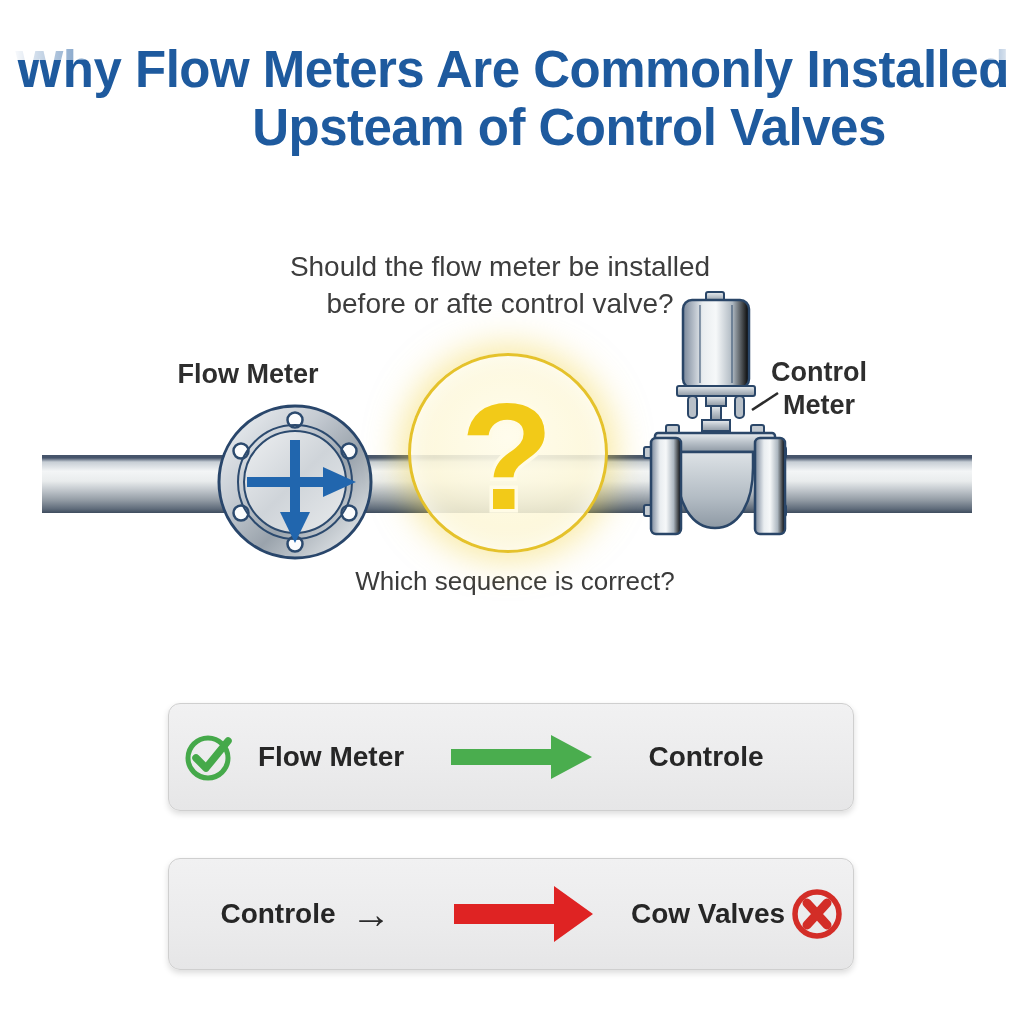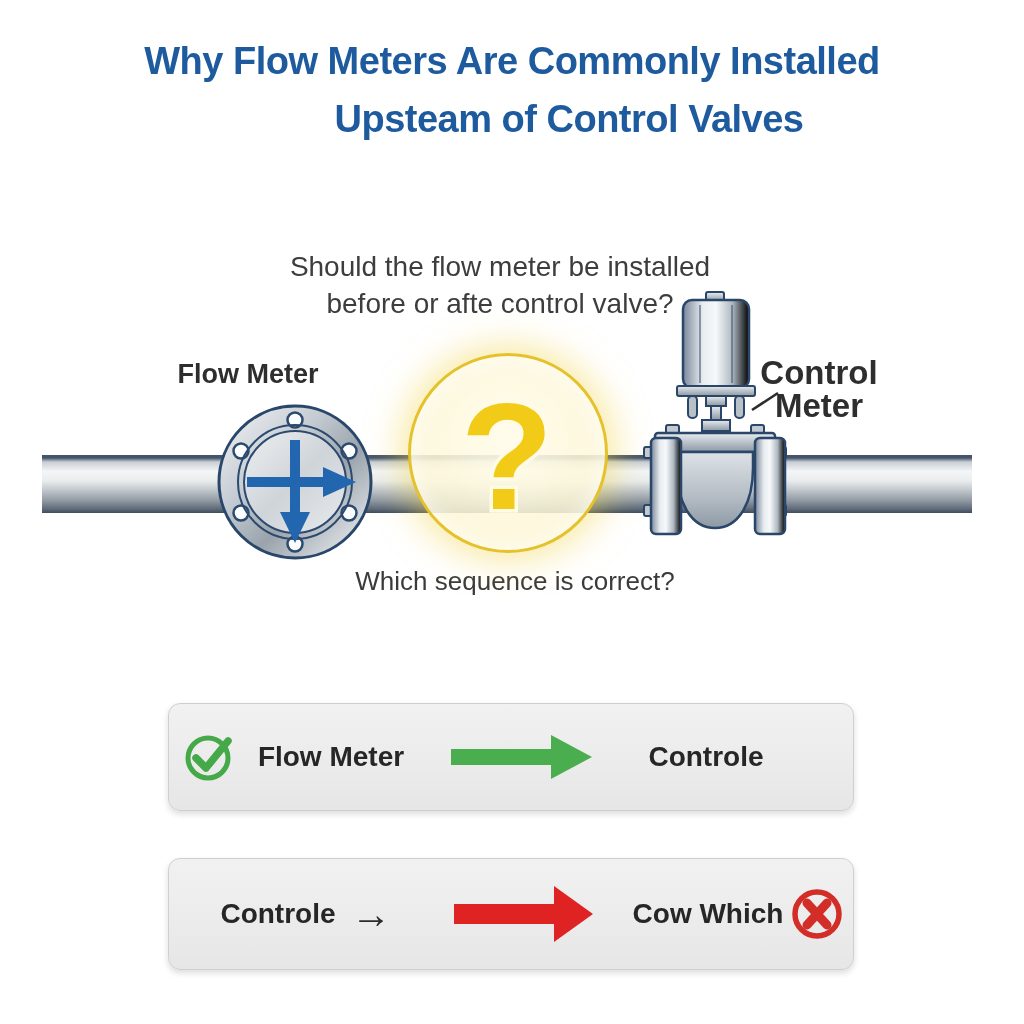--- a/index.html
+++ b/index.html
@@ -3,21 +3,21 @@
 <meta charset="utf-8">
 <style>
   html,body{margin:0;padding:0;background:#ffffff;}
   .canvas{
     position:relative;width:1024px;height:1024px;background:#ffffff;
     font-family:"Liberation Sans",sans-serif;overflow:hidden;
   }
   
   .title-line{
     position:absolute;left:0;width:1024px;text-align:center;
-    color:#1e5a9e;font-weight:700;font-size:38px;letter-spacing:-0.5px;white-space:nowrap;
+    color:#1e5a9e;font-weight:700;font-size:51px;letter-spacing:-0.5px;white-space:nowrap;
   }
   .title-line.l1{top:40px;}
   .title-line.l2{top:98px;transform:translateX(57px);}
   
   .q-line{
     position:absolute;left:0;width:1024px;text-align:center;
     color:#3d3d3d;font-size:28px;white-space:nowrap;transform:translateX(-12px);
   }
   .q-line.l1{top:251px;}
   .q-line.l2{top:288px;}
@@ -46,21 +46,21 @@
   }
   .q-mark-svg{position:absolute;left:408px;top:353px;z-index:3;}
   .q-mark-text{
     font-family:"Liberation Sans",sans-serif;font-size:152px;font-weight:700;
     fill:#f2ca18;stroke:#fffbe6;stroke-width:7px;paint-order:stroke;
   }
   
   .valve-svg{position:absolute;left:630px;top:288px;z-index:2;}
   .valve-label{
     position:absolute;left:760px;top:356px;width:118px;text-align:center;
-    font-size:33px;font-weight:700;color:#2e2e2e;line-height:33px;z-index:3;
+    font-size:27px;font-weight:700;color:#2e2e2e;line-height:33px;z-index:3;
   }
   .valve-slash{position:absolute;left:750px;top:390px;z-index:3;}
   
   .seq-prompt{
     position:absolute;left:0;top:566px;width:1024px;text-align:center;
     color:#3b3b3b;font-size:26px;white-space:nowrap;transform:translateX(3px);
   }
   
   .opt-box{
     position:absolute;left:168px;width:684px;border-radius:12px;
@@ -203,20 +203,20 @@
     </svg>
     <div class="opt-label" style="left:457px;width:160px;">Controle</div>
   </div>
 
   <div class="opt-box b2">
     <div class="opt-label" style="left:29px;width:160px;">Controle</div>
     <div class="thin-arrow">→</div>
     <svg class="v-center" style="left:285px;" width="140" height="58" viewBox="0 0 140 58">
       <polygon points="0,19 100,19 100,1 139,29 100,57 100,39 0,39" fill="#df2323"></polygon>
     </svg>
-    <div class="opt-label" style="left:459px;width:160px;">Cow Which</div>
+    <div class="opt-label" style="left:459px;width:160px;">Cow Valves</div>
     <svg class="v-center" style="left:620px;" width="56" height="56" viewBox="0 0 56 56">
       <circle cx="28" cy="28" r="22" fill="none" stroke="#d32d27" stroke-width="5.5"></circle>
       <path d="M18,17 L38,39 M38,17 L18,39" fill="none" stroke="#d32d27" stroke-width="9" stroke-linecap="round"></path>
     </svg>
   </div>
 
 </div>
 
 </body></html>

